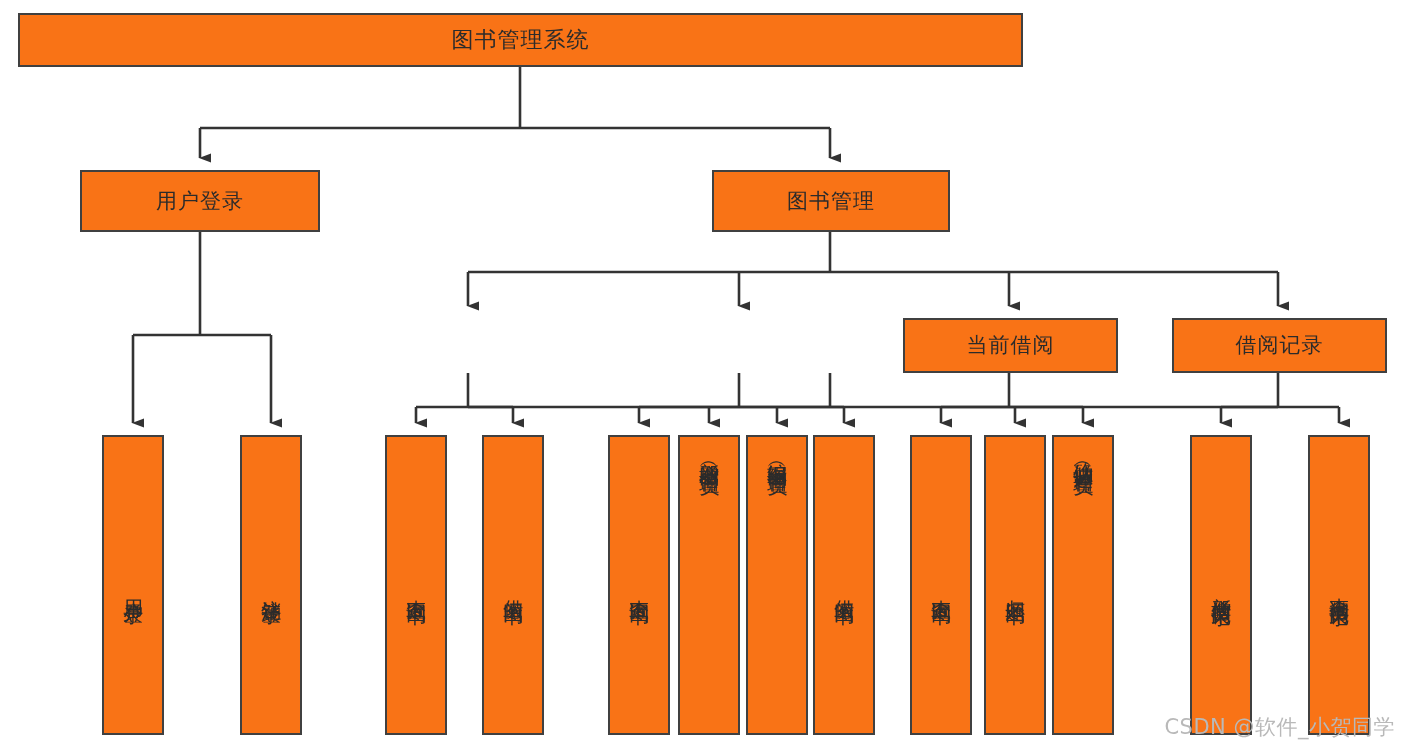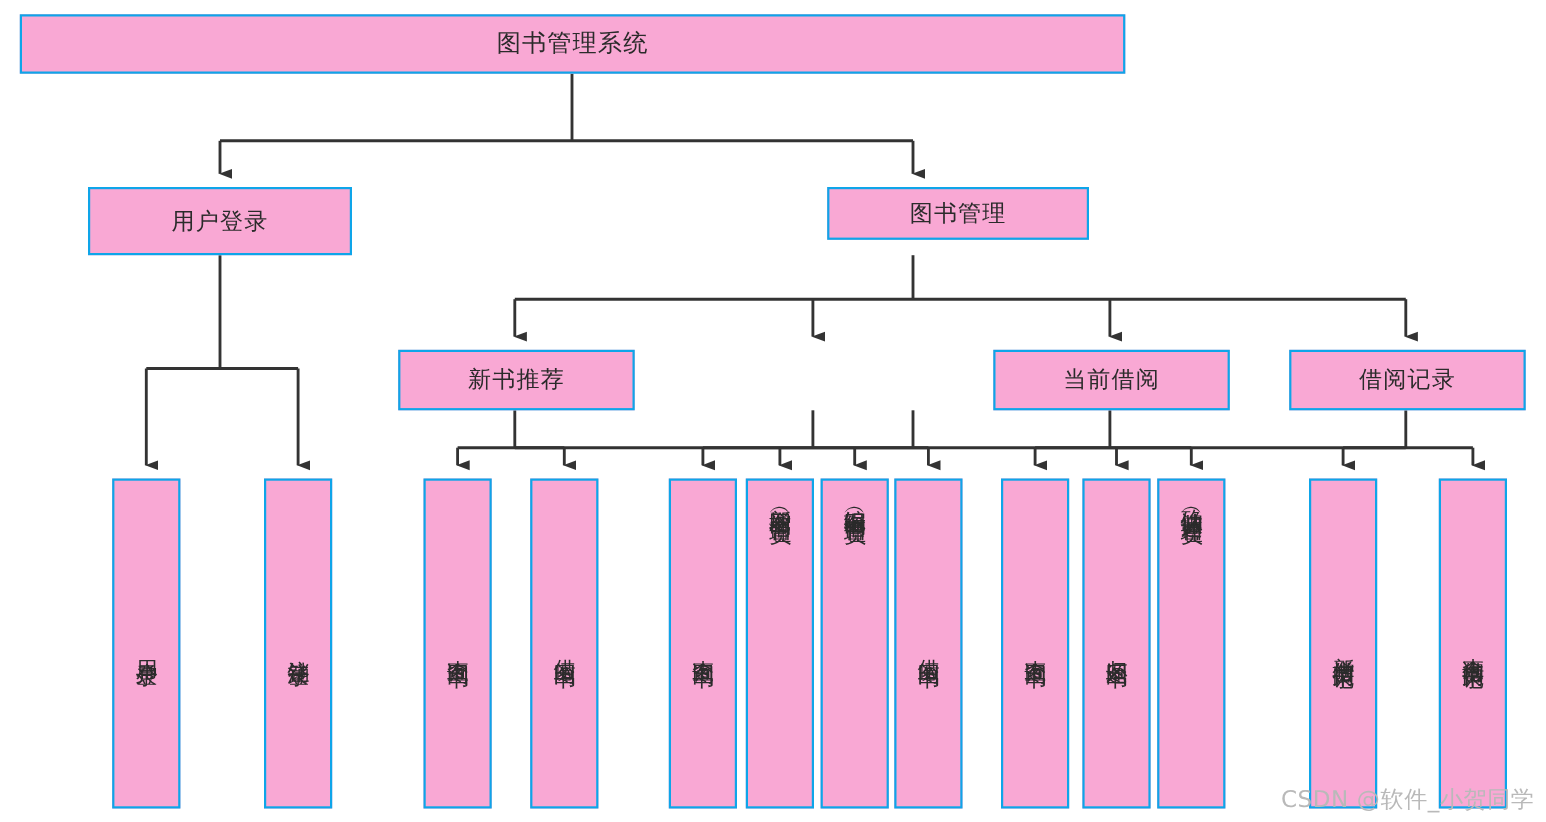--- a/index.html
+++ b/index.html
@@ -22,22 +22,22 @@
     position: absolute;
     left: 0;
     top: 0;
     width: 1405px;
     height: 747px;
     pointer-events: none;
   }
   .node {
     position: absolute;
     box-sizing: border-box;
-    background: #f9a8d4;
-    border: 2px solid #0ea5e9;
+    background: #f97316;
+    border: 2px solid #404040;
     display: flex;
     align-items: center;
     justify-content: center;
     color: #2b2b2b;
   }
   .node.h {
     font-size: 21px;
     letter-spacing: 1px;
     line-height: 1;
   }
@@ -138,27 +138,24 @@
     </g>
   </svg>
 
   <div class="node h root" style="left:18px; top:13px; width:1005px; height:54px;">
     <span>图书管理系统</span>
   </div>
 
   <div class="node h" style="left:80px; top:170px; width:240px; height:62px;">
     <span>用户登录</span>
   </div>
-  <div class="node h" style="left:752px; top:170px; width:238px; height:48px;">
+  <div class="node h" style="left:712px; top:170px; width:238px; height:62px;">
     <span>图书管理</span>
   </div>
 
-  <div class="node h" style="left:362px; top:318px; width:215px; height:55px;">
-    <span>新书推荐</span>
-  </div>
   <div class="node h" style="left:1172px; top:318px; width:215px; height:55px;">
     <span>借阅记录</span>
   </div>
   <div class="node h" style="left:903px; top:318px; width:215px; height:55px;">
     <span>当前借阅</span>
   </div>
 
   <div class="node v" style="left:102px; top:435px; width:62px; height:300px;">
     <div class="vwrap">
         <span class="vtext">用户登录</span>

